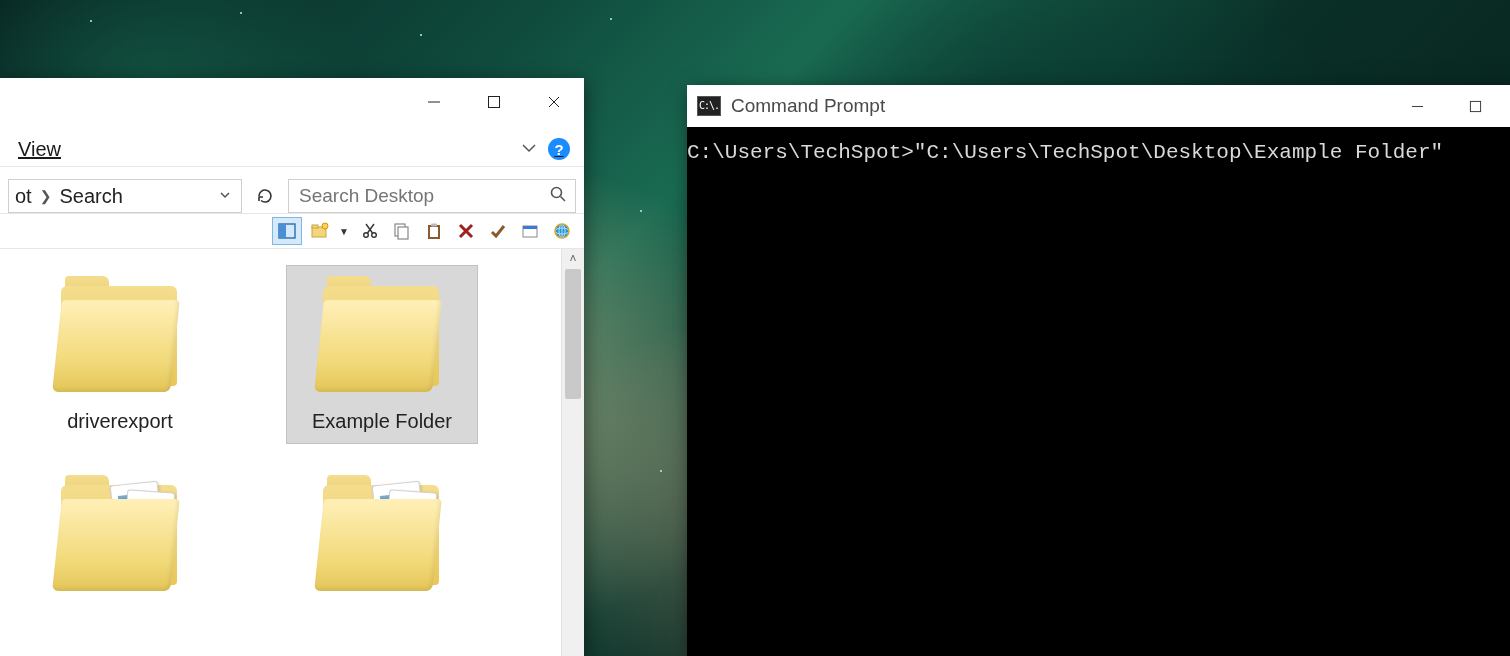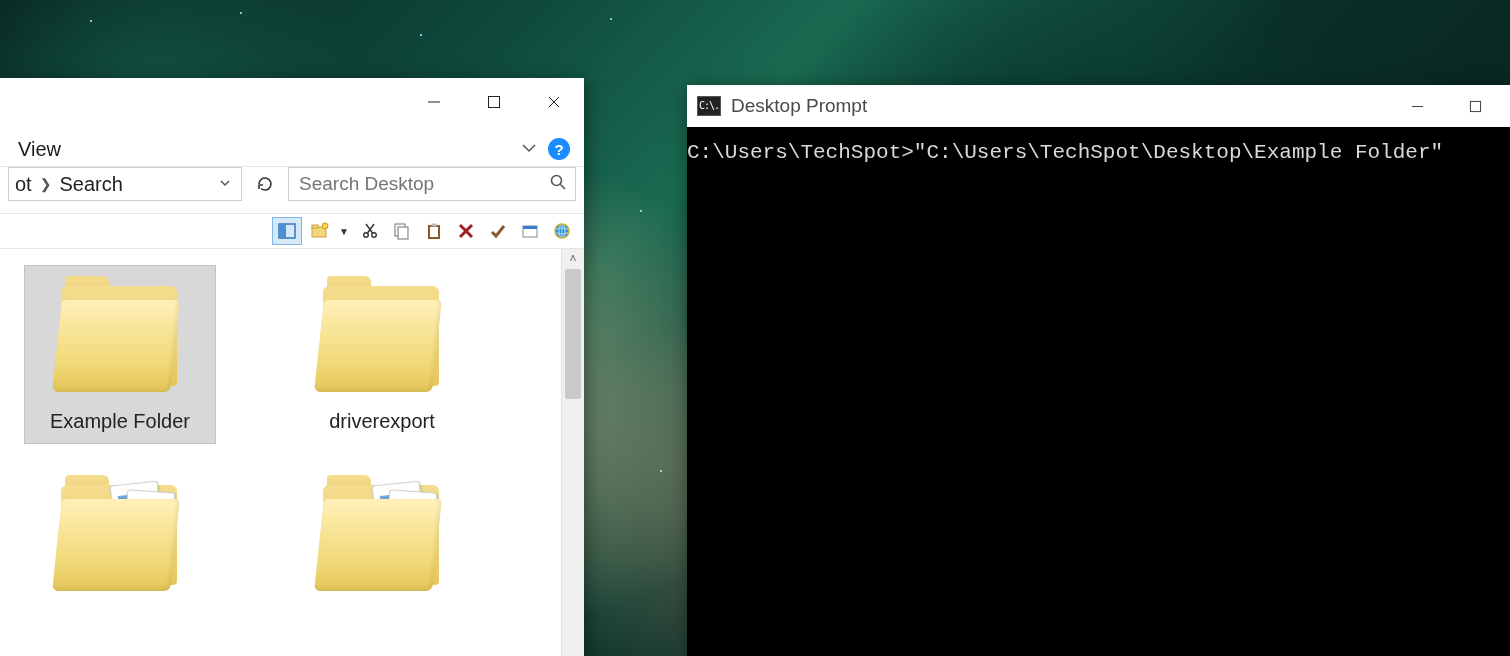--- a/index.html
+++ b/index.html
@@ -43,31 +43,32 @@
   }
   .ex-titlebar .tb-btn svg { width:14px; height:14px; stroke:#222; stroke-width:1; fill:none; }
 
   .ex-tabbar {
     height: 34px;
     display:flex; align-items:center; justify-content:space-between;
     padding: 0 14px 0 18px;
     border-bottom:1px solid #e6e6e6;
     color:#1a1a1a;
     font-size:20px;
+    text-decoration:underline;
   }
   .ex-tabbar .right { display:flex; align-items:center; gap:10px; }
   .help-circle {
     width:22px; height:22px; border-radius:50%;
     background:#1a8cff; color:#fff; font-size:15px; font-weight:600;
     display:flex; align-items:center; justify-content:center;
   }
 
   .ex-addr-row {
     height:46px;
-    display:flex; align-items:flex-start; gap:6px;
+    display:flex; align-items:flex-end; gap:6px;
     padding:0 8px;
     border-bottom:1px solid #e6e6e6;
   }
   .addr-box {
     flex:0 0 234px;
     height:34px;
     border:1px solid #cfcfcf;
     display:flex; align-items:center;
     font-size:20px; color:#222;
     padding:0 6px 0 2px;
@@ -352,35 +353,35 @@
           <ellipse cx="9" cy="9" rx="7" ry="3" fill="none" stroke="#aee3ff" stroke-width="1"></ellipse>
           <path d="M9 2v14" stroke="#aee3ff" stroke-width="1"></path>
           <ellipse cx="9" cy="9" rx="3" ry="7" fill="none" stroke="#aee3ff" stroke-width="1"></ellipse>
           <circle cx="9" cy="9" r="7" fill="none" stroke="#d4a92f" stroke-width="1.5"></circle>
         </svg>
     </div>
   </div>
 
   <div class="ex-content">
     <div class="files-area" id="files-area">
+        <div class="file-item">
+          <div class="folder-ico">
+            <div class="tab"></div>
+            <div class="back"></div>
+            <div class="front"></div>
+          </div>
+          <div class="label">driverexport</div>
+        </div>
         <div class="file-item selected">
           <div class="folder-ico">
             <div class="tab"></div>
             <div class="back"></div>
             <div class="front"></div>
           </div>
           <div class="label">Example Folder</div>
-        </div>
-        <div class="file-item">
-          <div class="folder-ico">
-            <div class="tab"></div>
-            <div class="back"></div>
-            <div class="front"></div>
-          </div>
-          <div class="label">driverexport</div>
         </div>
         <div class="file-item">
           <div class="folder-ico withdocs">
             <div class="tab"></div>
             <div class="back"></div>
             <div class="doc d1"></div>
             <div class="doc d2"></div>
             <div class="front"></div>
           </div>
         </div>
@@ -398,21 +399,21 @@
       <div class="arrow">˄</div>
       <div class="thumb"></div>
     </div>
   </div>
 
 </div>
 
 <div class="cmdwin">
   <div class="cmd-titlebar">
     <span class="cmd-ico">C:\.</span>
-    <span>Desktop Prompt</span>
+    <span>Command Prompt</span>
     <div class="cmd-title-controls">
       <div class="tb-btn">
         <svg viewBox="0 0 14 14">
             <line x1="1" y1="7" x2="13" y2="7"></line>
           </svg>
       </div>
       <div class="tb-btn">
         <svg viewBox="0 0 14 14">
             <rect x="1.5" y="1.5" width="11" height="11"></rect>
           </svg>

